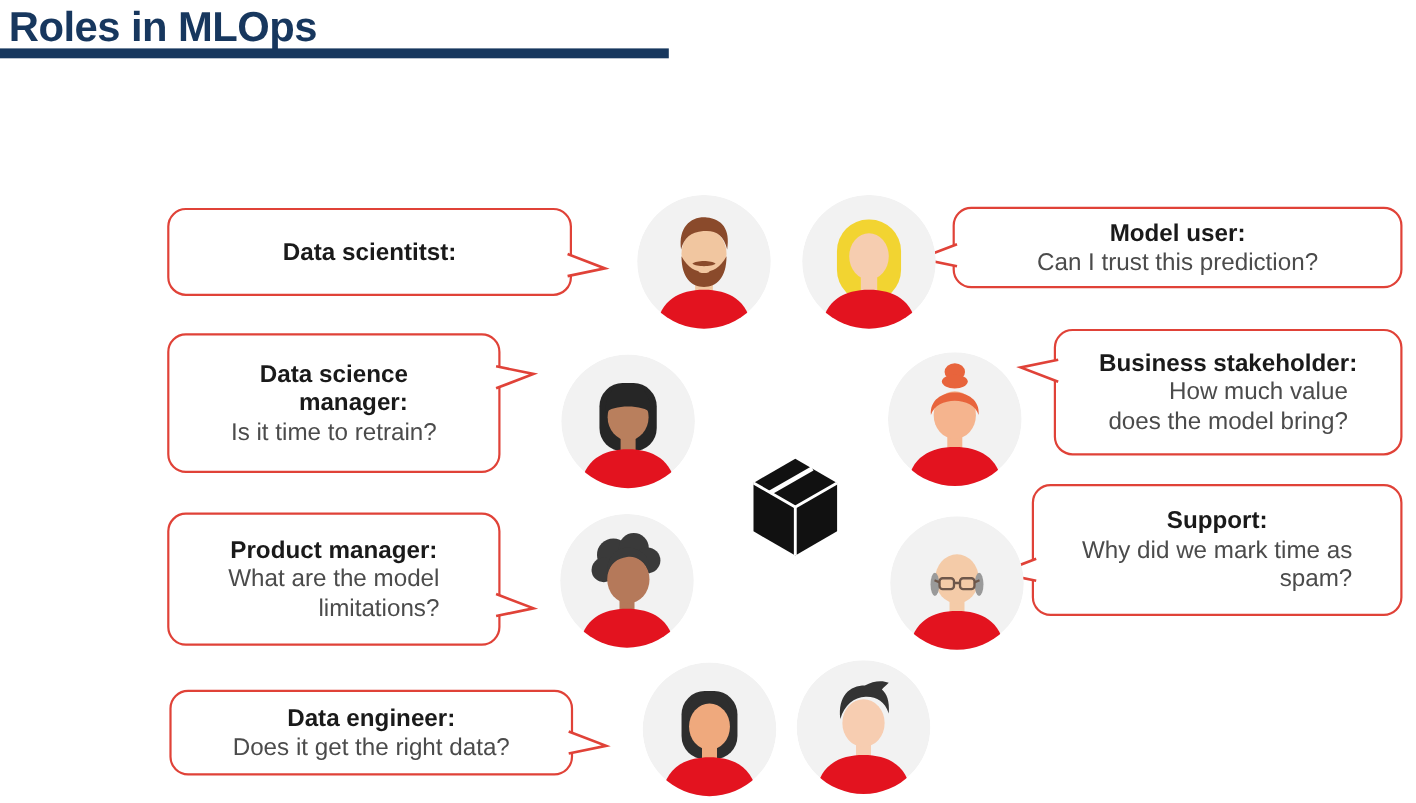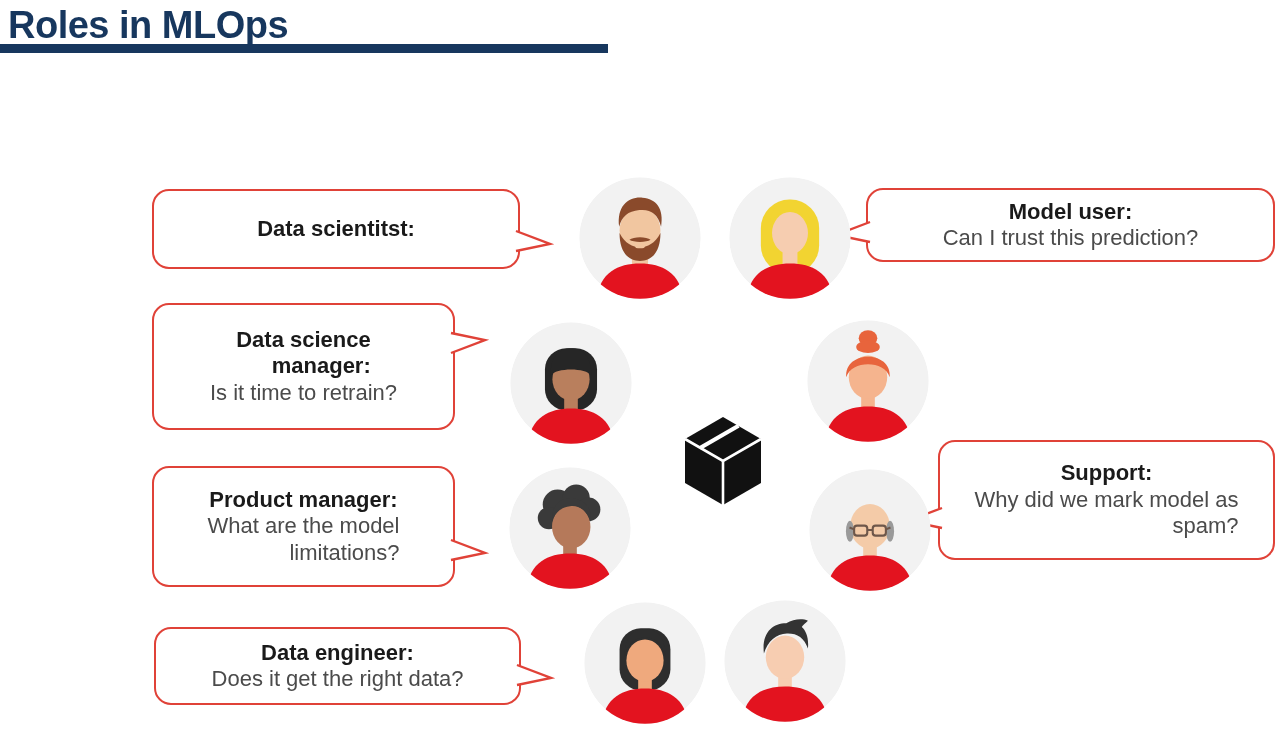--- a/index.html
+++ b/index.html
@@ -82,24 +82,32 @@
   </div>
 
   <div class="bubble left" style="left:154px;top:627px;width:367px;height:78px">
     <div class="b-title">Data engineer:</div>
     <div class="b-q">Does it get the right data?</div>
     <svg class="tail" style="top:36px" viewBox="0 0 36 22">
         <path d="M1,0 L35,13 L1,20"></path>
       </svg>
   </div>
 
+  <div class="bubble right" style="left:958px;top:299px;width:317px;height:115px">
+    <div class="b-title">Business stakeholder:</div>
+    <div class="b-q">How much value
+does the model bring?</div>
+    <svg class="tail tail-up" style="top:24px" viewBox="0 0 36 22">
+        <path d="M1,0 L35,13 L1,20"></path>
+      </svg>
+  </div>
 
   <div class="bubble right" style="left:938px;top:440px;width:337px;height:120px">
     <div class="b-title">Support:</div>
-    <div class="b-q">Why did we mark model as
+    <div class="b-q">Why did we mark time as
 spam?</div>
     <svg class="tail" style="top:66px" viewBox="0 0 36 22">
         <path d="M1,0 L35,13 L1,20"></path>
       </svg>
   </div>
 
 
   <div class="avatar" style="left: 578px; top: 176px; --hair: #8a4a2b; --skin: #f1c6a0; --shirt: #e3131f;">
     <svg viewBox="0 0 100 100">
       <defs>

